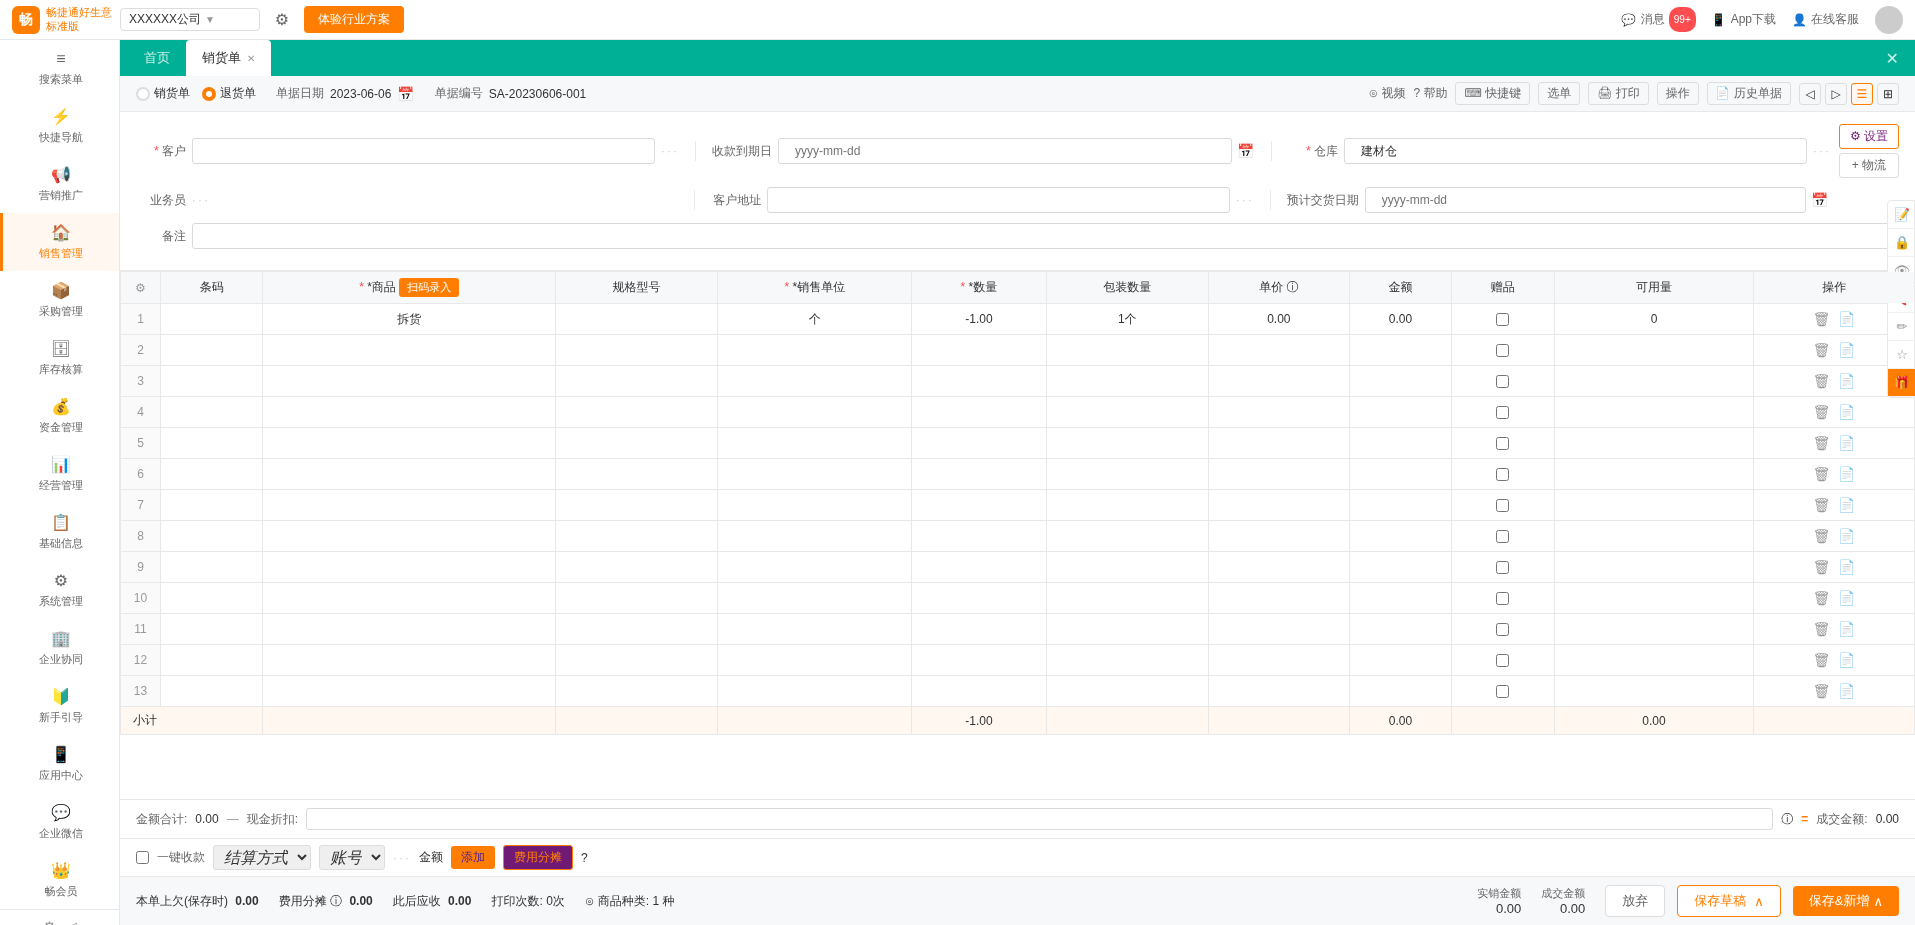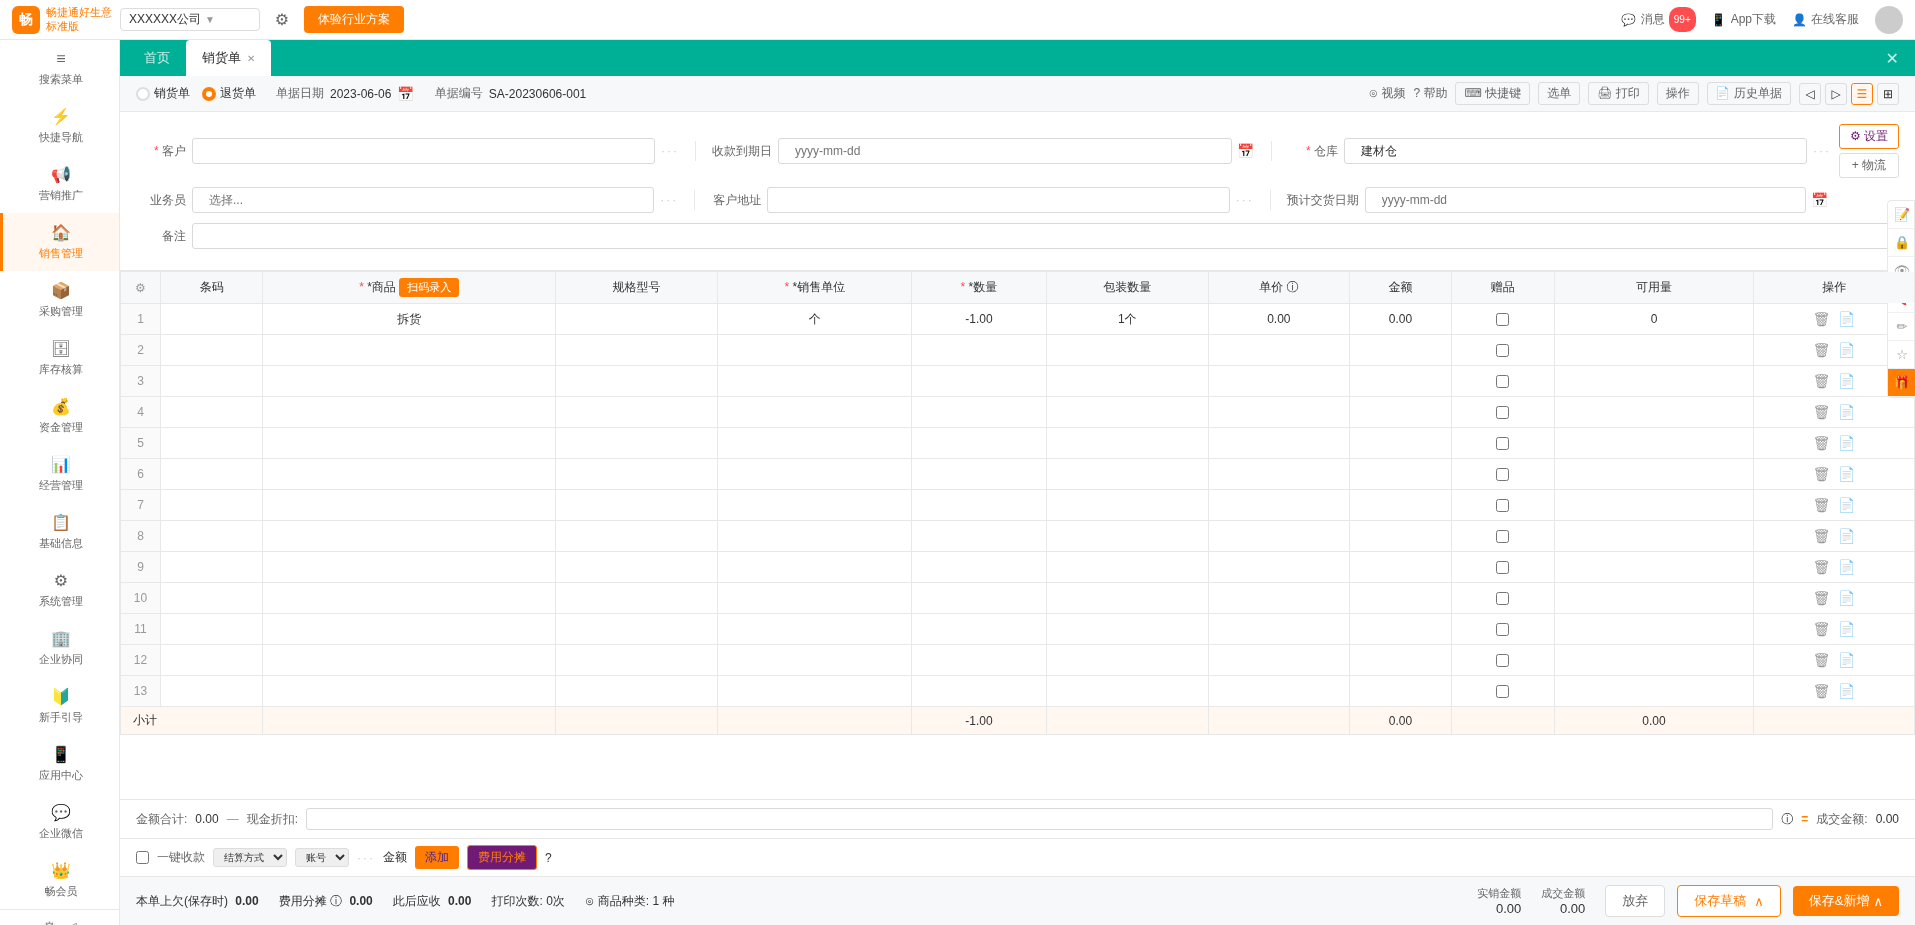--- a/index.html
+++ b/index.html
@@ -163,21 +163,21 @@
     .summary-value { color: #333; font-weight: 500; }
     .dash { color: #999; }
     .equal { color: #ff7d00; font-weight: bold; }
 
     
     .payment-row {
       padding: 6px 16px; background: #fff; border-top: 1px solid #e8e8e8;
       display: flex; align-items: center; gap: 8px; font-size: 12px;
     }
     .payment-row label { color: #666; }
-    .payment-select { border: 1px solid #ddd; border-radius: 3px; padding: 2px 6px; font-size: 10px; color: #333; }
+    .payment-select { border: 1px solid #ddd; border-radius: 3px; padding: 2px 6px; font-size: 16px; color: #333; font-style: italic; }
     .add-btn { background: #ff7d00; color: #4c1d95; border: none; border-radius: 3px; padding: 3px 10px; font-size: 12px; cursor: pointer; }
     .expense-btn { background: #701a75; border: 1px solid #ff7d00; color: #ff7d00; border-radius: 3px; padding: 3px 10px; font-size: 12px; cursor: pointer; }
 
     
     .bottom-bar {
       background: #f7f8fa; border-top: 1px solid #e8e8e8;
       padding: 8px 16px; display: flex; align-items: center;
       justify-content: space-between; font-size: 12px;
     }
     .bottom-bar-left { display: flex; gap: 20px; align-items: center; color: #666; }
@@ -386,21 +386,20 @@
             <span class="dots-icon">···</span>
           </div>
           <div style="display:flex;flex-direction:column;gap:4px;margin-left:8px;">
             <button class="setting-btn">⚙ 设置</button>
             <button class="logistics-btn">+ 物流</button>
           </div>
         </div>
         <div class="form-row">
           <div class="form-field">
             <span class="form-label">业务员</span>
-            <input class="form-input placeholder" type="text" placeholder="选择..." style="flex: 1 1 0%;">
             <span class="dots-icon">···</span>
           </div>
           <div class="form-divider"></div>
           <div class="form-field">
             <span class="form-label">客户地址</span>
             <input class="form-input" type="text" style="flex: 1 1 0%;">
             <span class="dots-icon">···</span>
           </div>
           <div class="form-divider"></div>
           <div class="form-field">

